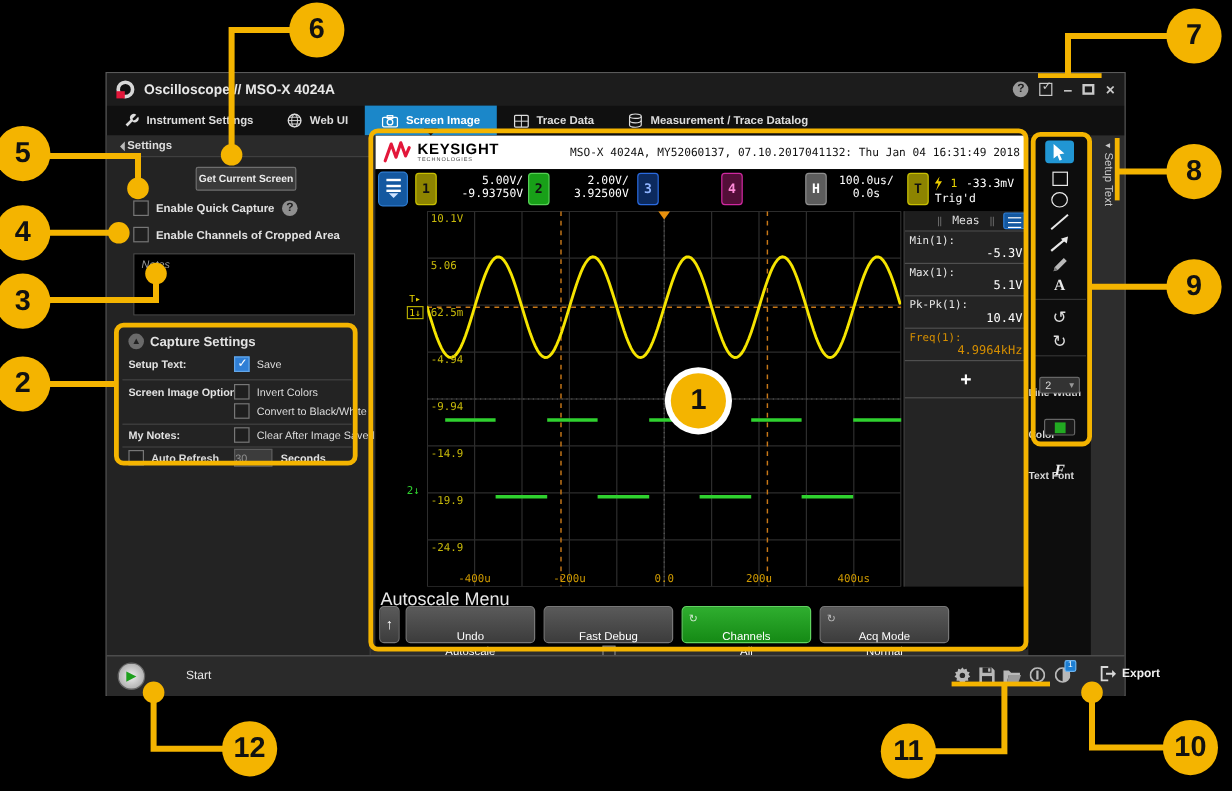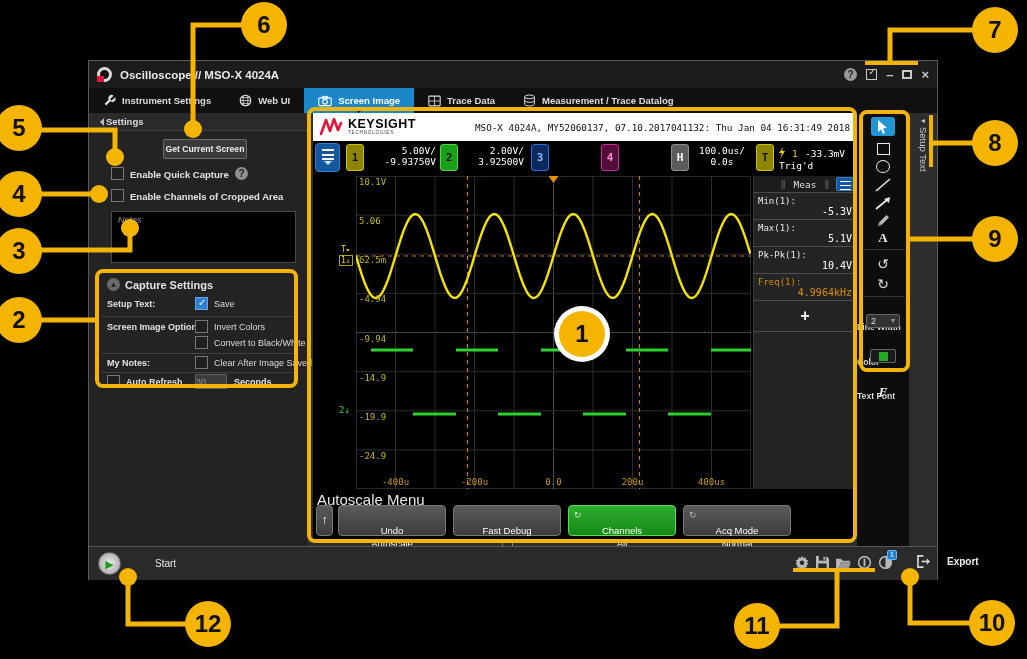--- a/index.html
+++ b/index.html
@@ -135,21 +135,21 @@
   .bottombar { position:absolute; left:0; top:485px; width:100%; height:34px; background:#2a2a2a;
                border-top:1px solid #555; }
   .start-btn { position:absolute; left:9px; top:5px; display:flex; align-items:center; gap:8px; }
   .start-circ { width:23px; height:23px; border-radius:50%; background:radial-gradient(#efefef,#9a9a9a);
                 border:1px solid #666; color:#1d9f1d; font-size:11px; text-align:center; line-height:22px; }
   .start-lbl { color:#e8e8e8; font-size:10px;margin-left:26px; }
   .bb-icons { position:absolute; left:705px; top:8px; display:flex; gap:6px; align-items:center; color:#b9b9b9; }
   .bb-ic { width:15px; height:15px; display:flex; align-items:center; justify-content:center; position:relative; }
   .badge { position:absolute; right:-4px; top:-5px; background:#1d7fd4; color:#fff; font-size:7px;
            padding:0 2px; border-radius:2px; border:1px solid #6db4ef; line-height:8px; }
-  .export { position:absolute; left:800px; top:8px; display:flex; align-items:center; gap:16px;padding-left:28px; }
+  .export { position:absolute; left:800px; top:8px; display:flex; align-items:center; gap:4px;padding-left:28px; }
   .export-lbl { color:#f0f0f0; font-size:10px; font-weight:bold; }
 
   
   #overlay { position:absolute; left:0; top:0; width:1027px; height:659px; z-index:50; pointer-events:none; }
   .callout { position:absolute; width:46px; height:46px; border-radius:50%; background:#f4b400;
              color:#111; font-size:24px; font-weight:bold; display:flex; align-items:center;
              justify-content:center; z-index:60; }
   .callout.ring { box-shadow:0 0 0 5px #fff; }
 </style>
 </head>

